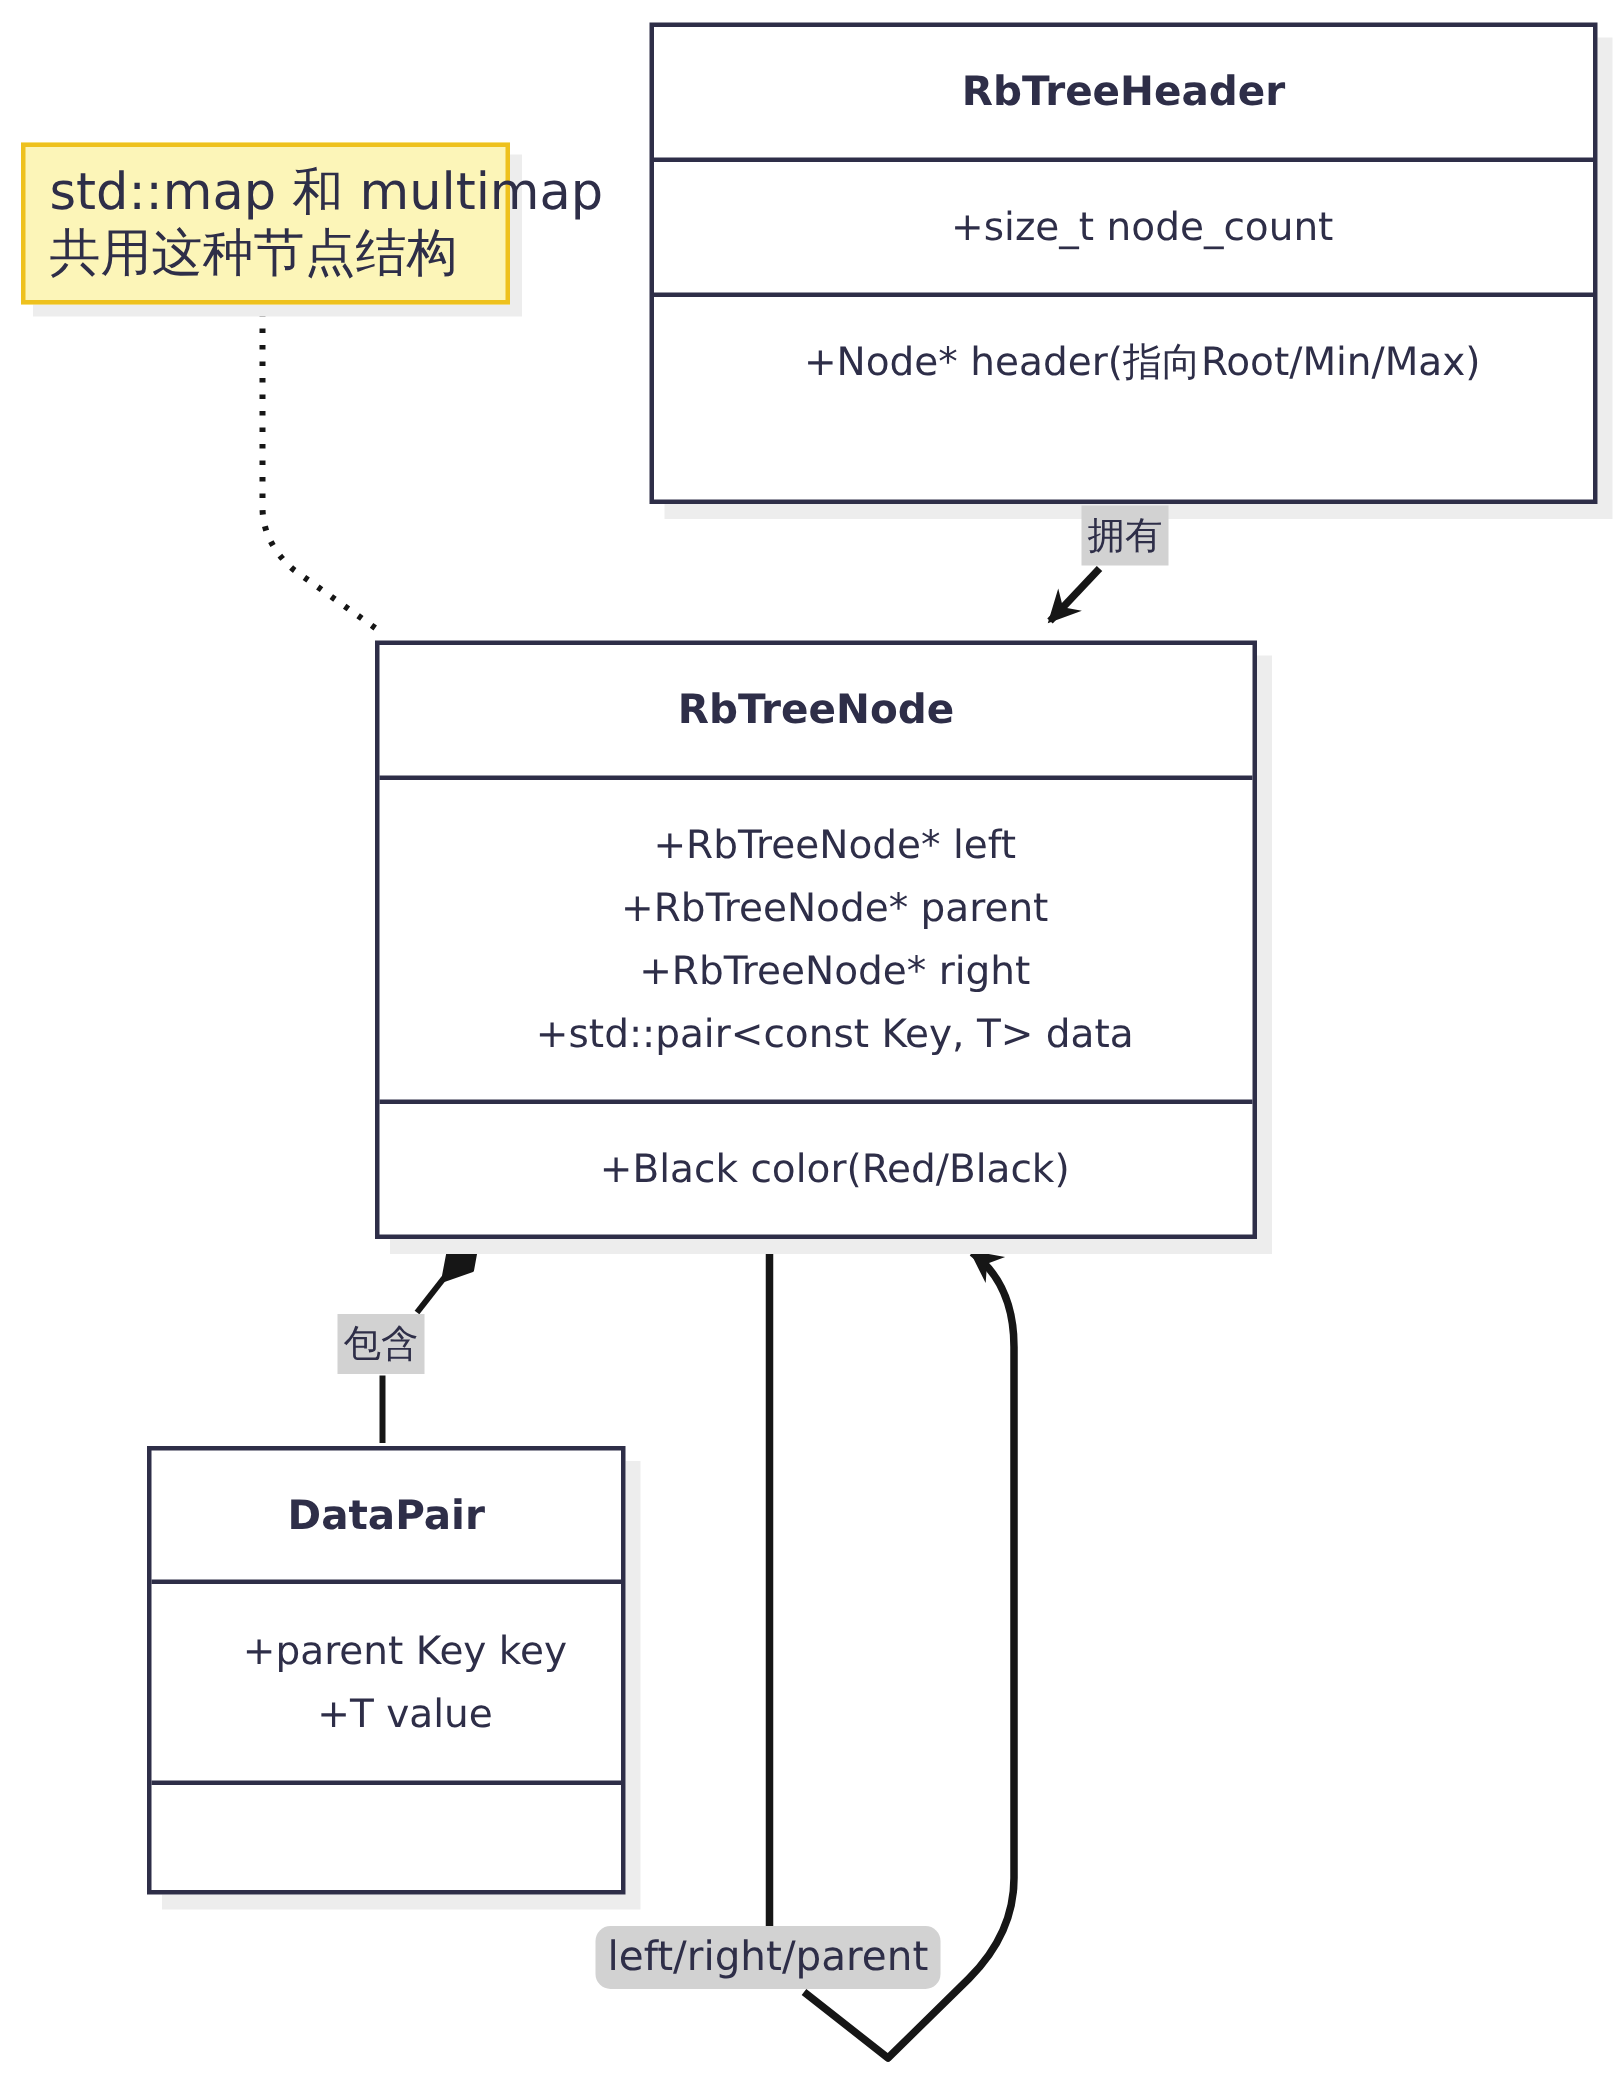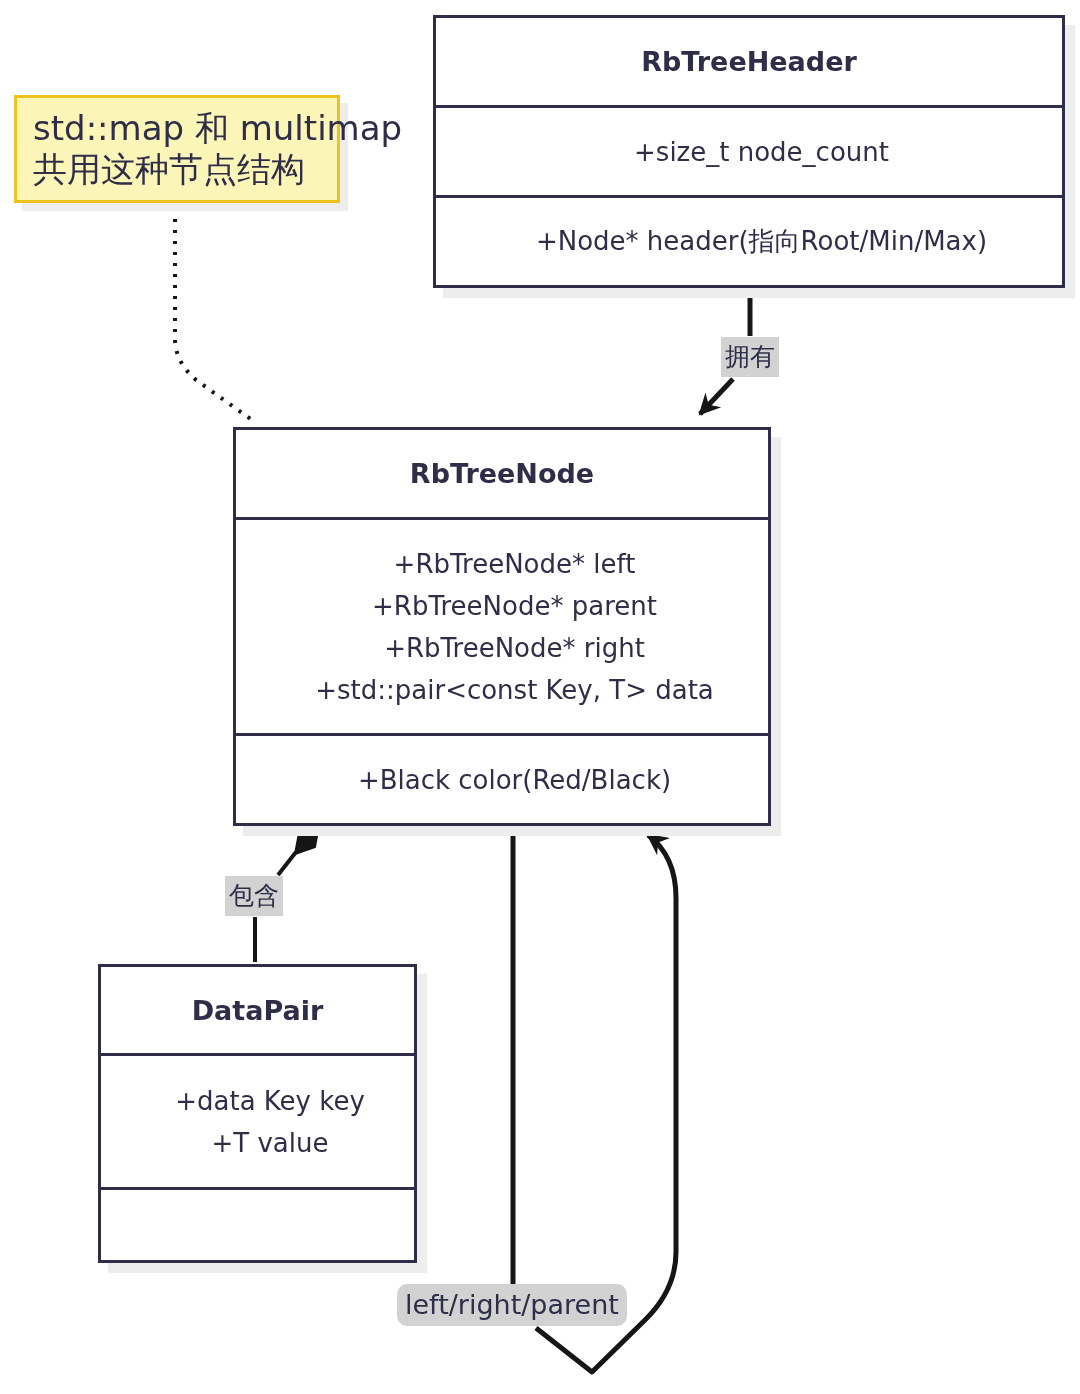--- a/index.html
+++ b/index.html
@@ -18,26 +18,26 @@
     display:flex;align-items:center;justify-content:center;
     font-weight:bold;font-size:27px;border-bottom:3px solid #2e2e48;
   }
   .uml .comp{
     display:flex;flex-direction:column;justify-content:center;
     font-size:26px;padding-left:25px;box-sizing:border-box;align-items:center;
   }
   .uml .comp.attrs{border-bottom:3px solid #2e2e48;}
   .uml .line{height:42px;display:flex;align-items:center;white-space:nowrap;}
 
-  #rb-header{left:433px;top:15px;width:632px;height:273px;}
+  #rb-header{left:433px;top:15px;width:632px;height:321px;}
   #rb-header .title{height:87px;}
   #rb-header .attrs{height:90px;}
   #rb-header .methods{height:87px;}
 
-  #rb-node{left:233px;top:427px;width:538px;height:399px;}
+  #rb-node{left:250px;top:427px;width:588px;height:399px;}
   #rb-node .title{height:87px;}
   #rb-node .attrs{height:216px;}
   #rb-node .methods{height:87px;}
 
   #data-pair{left:98px;top:964px;width:319px;height:299px;}
   #data-pair .title{height:86px;}
   #data-pair .attrs{height:134px;}
   #data-pair .methods{height:42px;}
 
   
@@ -107,21 +107,21 @@
       <div class="line">+std::pair&lt;const Key, T&gt; data</div>
     </div>
     <div class="comp methods">
       <div class="line">+Black color(Red/Black)</div>
     </div>
   </div>
 
   <div class="uml" id="data-pair">
     <div class="title">DataPair</div>
     <div class="comp attrs">
-      <div class="line">+data Key key</div>
+      <div class="line">+parent Key key</div>
       <div class="line">+T value</div>
     </div>
     <div class="comp methods"></div>
   </div>
 
   <div class="edge-label" id="label-owns">拥有</div>
   <div class="edge-label" id="label-contains">包含</div>
   <div class="edge-label" id="label-selfloop">left/right/parent</div>
 
 </div>

